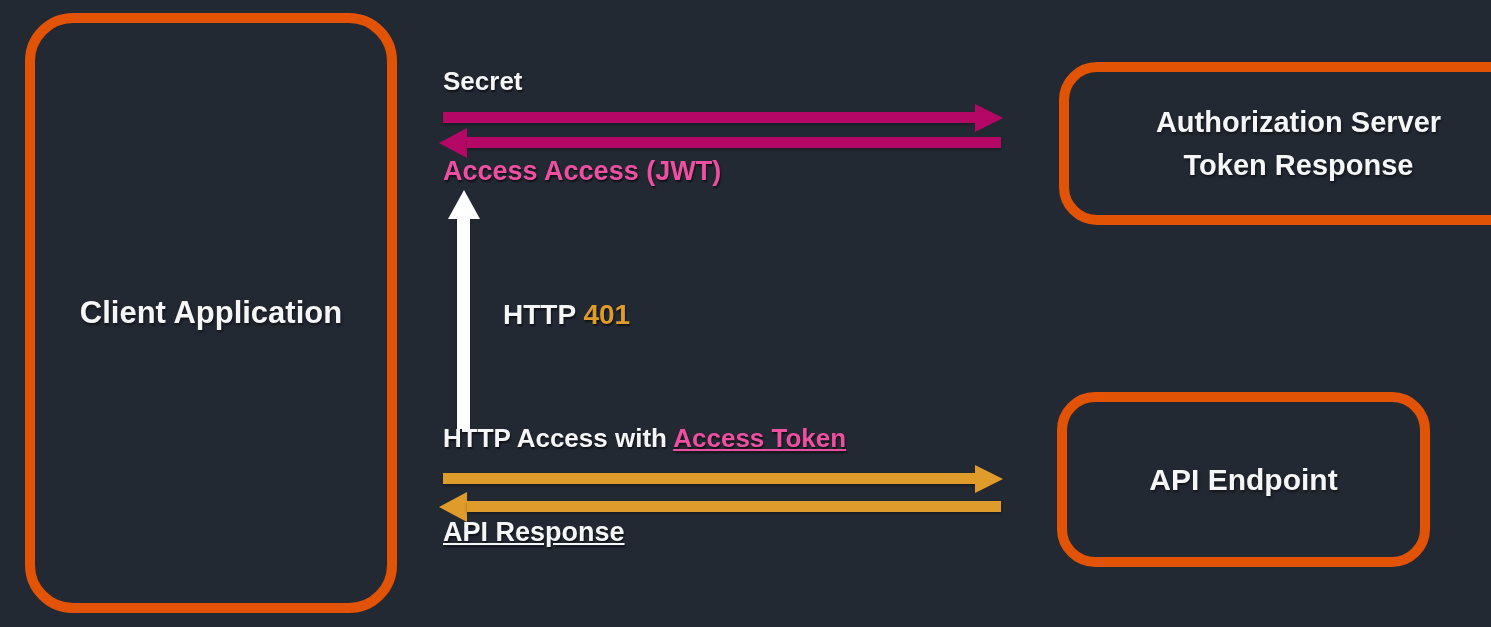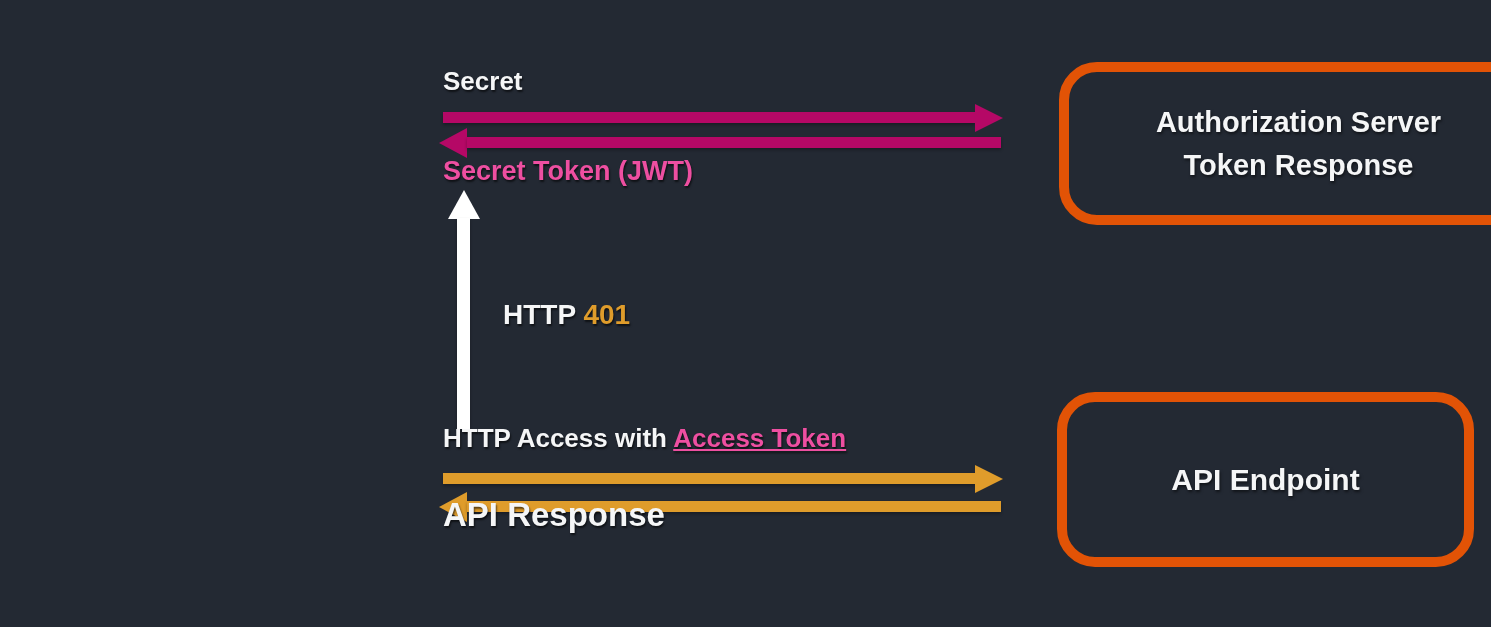--- a/index.html
+++ b/index.html
@@ -16,72 +16,75 @@
     position:absolute;
     box-sizing:border-box;
     border:10px solid var(--orange,#e25306);
     display:flex;align-items:center;justify-content:center;
     color:var(--text,#f5f6f7);
     text-align:center;
     text-shadow:1px 2px 3px rgba(0,0,0,.55);
   }
   .node-client{left:25px;top:13px;width:372px;height:600px;border-radius:48px;font-size:31px;}
   .node-auth{left:1059px;top:62px;width:479px;height:163px;border-radius:38px;font-size:29px;line-height:1.45;}
-  .node-api{left:1057px;top:392px;width:417px;height:175px;border-radius:38px;font-size:30px;}
+  .node-api{left:1057px;top:392px;width:373px;height:175px;border-radius:38px;font-size:30px;}
   
   .mid-label{
     position:absolute;left:443px;width:560px;
     color:var(--text,#f5f6f7);
     text-shadow:1px 2px 2px rgba(0,0,0,.6);
     white-space:nowrap;
   }
   .lbl-secret{top:66px;font-size:26px;}
   .lbl-access-token{top:156px;font-size:27px;color:var(--pink,#ee4fa1);}
   .lbl-http401{position:absolute;left:503px;top:299px;font-size:28px;color:var(--text,#f5f6f7);text-shadow:1px 2px 2px rgba(0,0,0,.6);white-space:nowrap;}
   .lbl-request{top:423px;font-size:26px;}
-  .lbl-response{top:496px;font-size:33px;}
+  .lbl-response{top:517px;font-size:27px;text-decoration:underline;}
   .pink{color:var(--pink,#ee4fa1);text-decoration:underline;}
   .gold-text{color:var(--gold,#df9c2b);}
   
   .shaft{position:absolute;box-shadow:0 2px 3px rgba(0,0,0,.3);}
   .shaft-h{height:11px;}
   .magenta-bg{background:var(--magenta,#b50866);}
   .gold-bg{background:var(--gold,#df9c2b);}
   .head{position:absolute;width:0;height:0;}
   .head-right-magenta{border-top:14px solid transparent;border-bottom:14px solid transparent;border-left:28px solid var(--magenta,#b50866);}
   .head-left-magenta{border-top:15px solid transparent;border-bottom:15px solid transparent;border-right:28px solid var(--magenta,#b50866);}
   .head-right-gold{border-top:14px solid transparent;border-bottom:14px solid transparent;border-left:28px solid var(--gold,#df9c2b);}
   .head-left-gold{border-top:15px solid transparent;border-bottom:15px solid transparent;border-right:28px solid var(--gold,#df9c2b);}
   .head-up-white{border-left:16px solid transparent;border-right:16px solid transparent;border-bottom:29px solid var(--white,#ffffff);}
   .shaft-v{width:13px;background:var(--white,#ffffff);}
 </style>
 </head>
 <body>
 
 <div class="canvas">
 
+  <div class="node node-client">
+    <span>Client Application</span>
+  </div>
 
   <div class="node node-auth">
     <span>
       <span>Authorization Server</span><br>
       <span>Token Response</span>
     </span>
   </div>
 
   <div class="node node-api">
     <span>API Endpoint</span>
   </div>
 
   <div class="mid-label lbl-secret">Secret</div>
   <div class="shaft shaft-h magenta-bg" style="left:443px;top:112px;width:532px;"></div>
   <div class="head head-right-magenta" style="left:975px;top:104px;"></div>
 
   <div class="head head-left-magenta" style="left:439px;top:128px;"></div>
   <div class="shaft shaft-h magenta-bg" style="left:467px;top:137px;width:534px;"></div>
-  <div class="mid-label lbl-access-token">Secret Token (JWT)</div>
+  <div class="mid-label lbl-access-token">Access Access (JWT)</div>
 
   <div class="head head-up-white" style="left:448px;top:190px;"></div>
   <div class="shaft shaft-v" style="left:457px;top:218px;height:211px;"></div>
   <div class="lbl-http401"><span>HTTP </span><span class="gold-text">401</span></div>
 
   <div class="mid-label lbl-request"><span>HTTP Access with </span><span class="pink">Access Token</span></div>
   <div class="shaft shaft-h gold-bg" style="left:443px;top:473px;width:532px;"></div>
   <div class="head head-right-gold" style="left:975px;top:465px;"></div>
 
   <div class="head head-left-gold" style="left:439px;top:492px;"></div>

